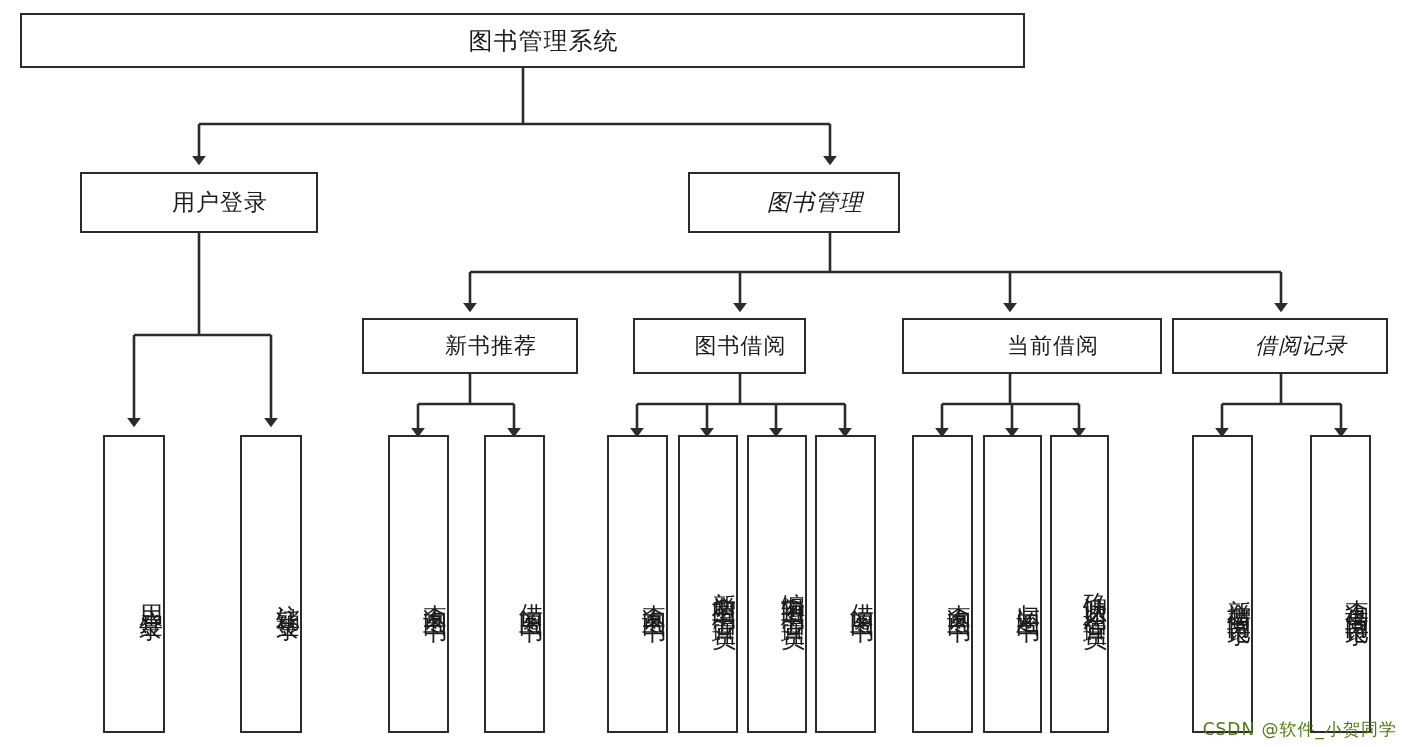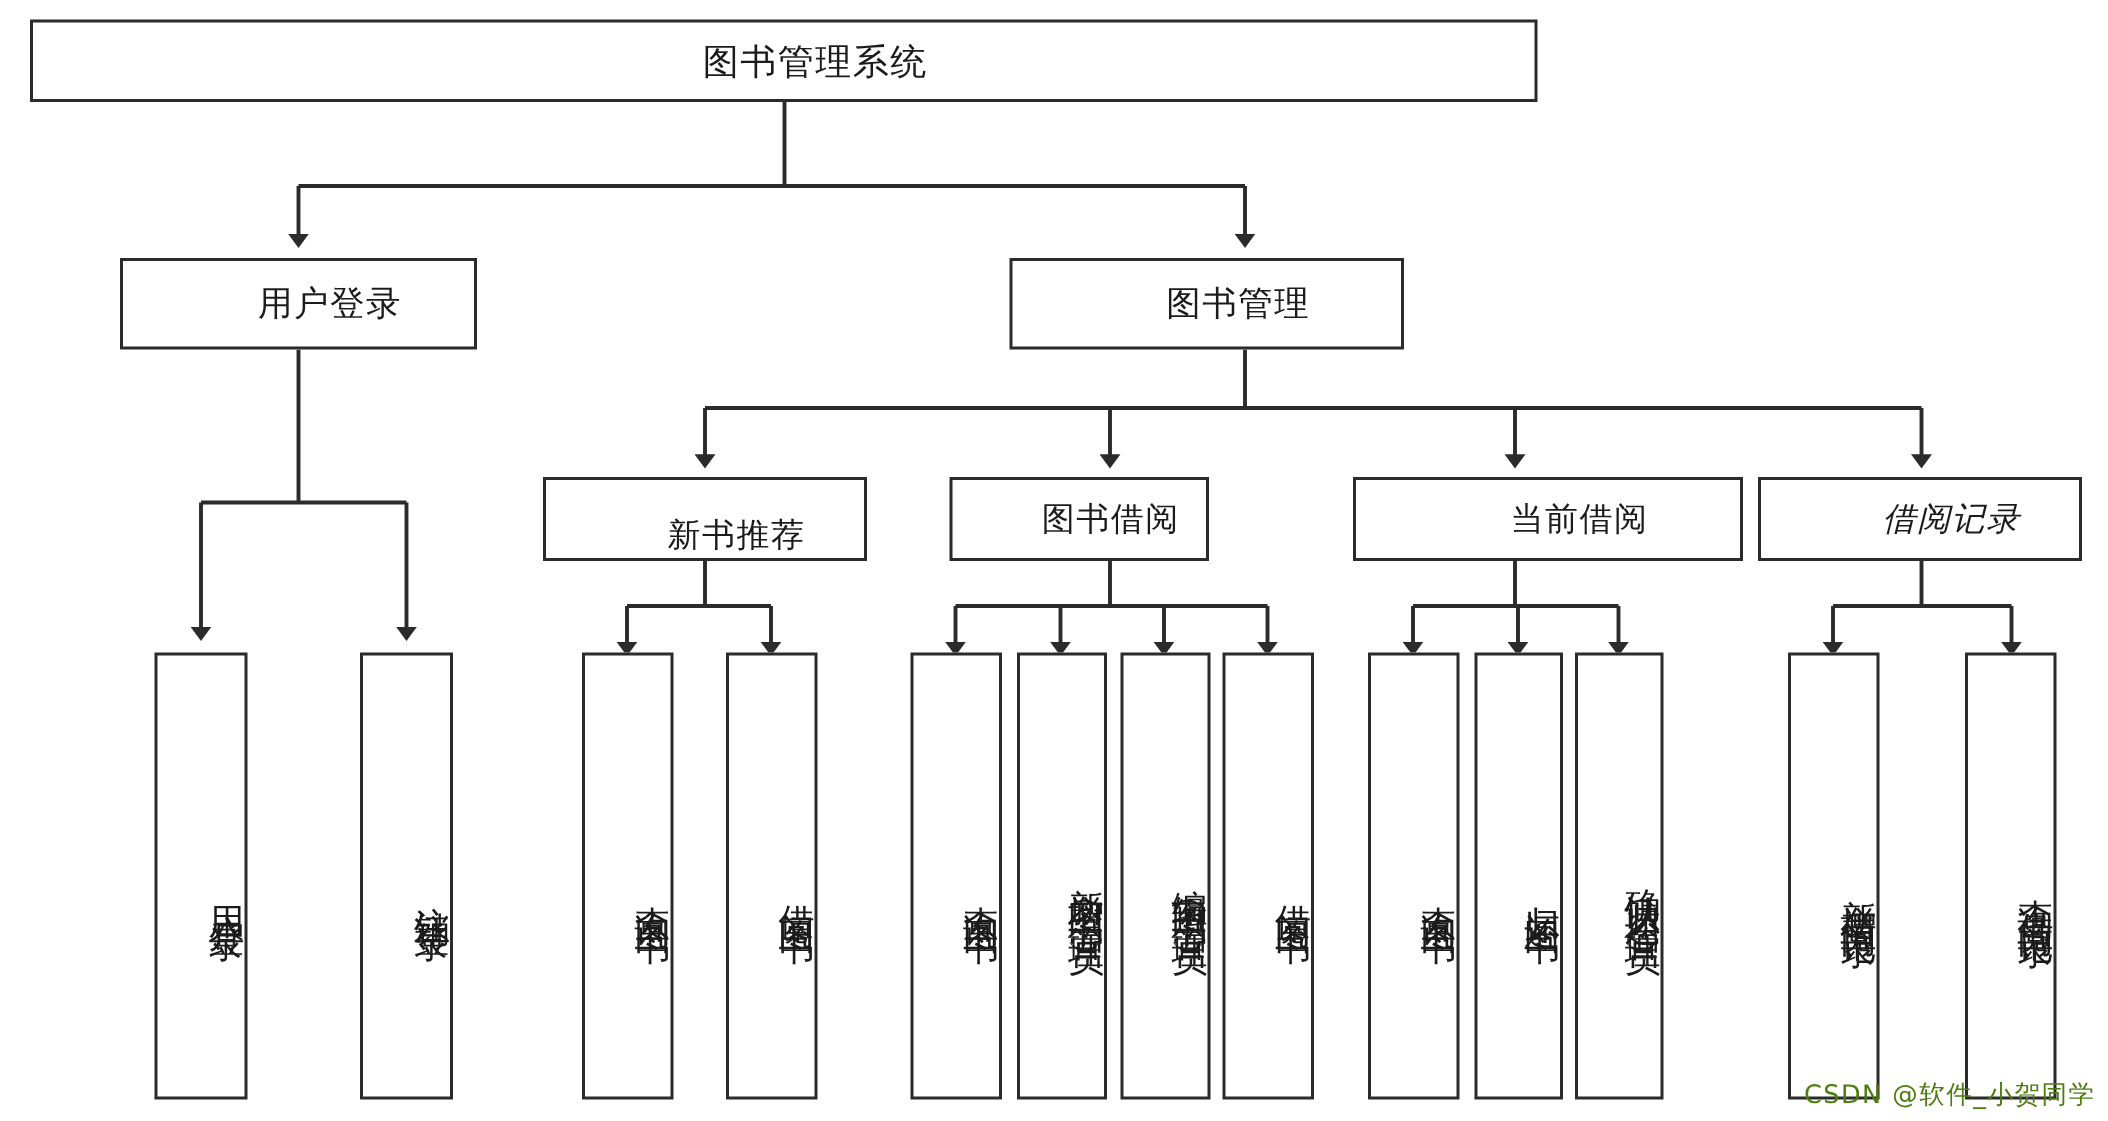--- a/index.html
+++ b/index.html
@@ -108,25 +108,25 @@
   </svg>
 
   <div class="node horiz root" style="left:20px;top:13px;width:1005px;height:55px;">
     <span>图书管理系统</span>
   </div>
 
   <div class="node horiz lvl2" style="left:80px;top:172px;width:238px;height:61px;">
     <span>用户登录</span>
   </div>
 
-  <div class="node horiz lvl2" style="left:673px;top:172px;width:263px;height:61px;">
+  <div class="node horiz lvl2" style="left:688px;top:172px;width:212px;height:61px;font-style:italic;">
     <span>图书管理</span>
   </div>
 
-  <div class="node horiz lvl3" style="left:362px;top:318px;width:216px;height:56px;align-items:flex-end;">
+  <div class="node horiz lvl3" style="left:362px;top:318px;width:216px;height:56px;">
     <span>新书推荐</span>
   </div>
 
   <div class="node horiz lvl3" style="left:633px;top:318px;width:173px;height:56px;">
     <span>图书借阅</span>
   </div>
 
   <div class="node horiz lvl3" style="left:902px;top:318px;width:260px;height:56px;">
     <span>当前借阅</span>
   </div>

